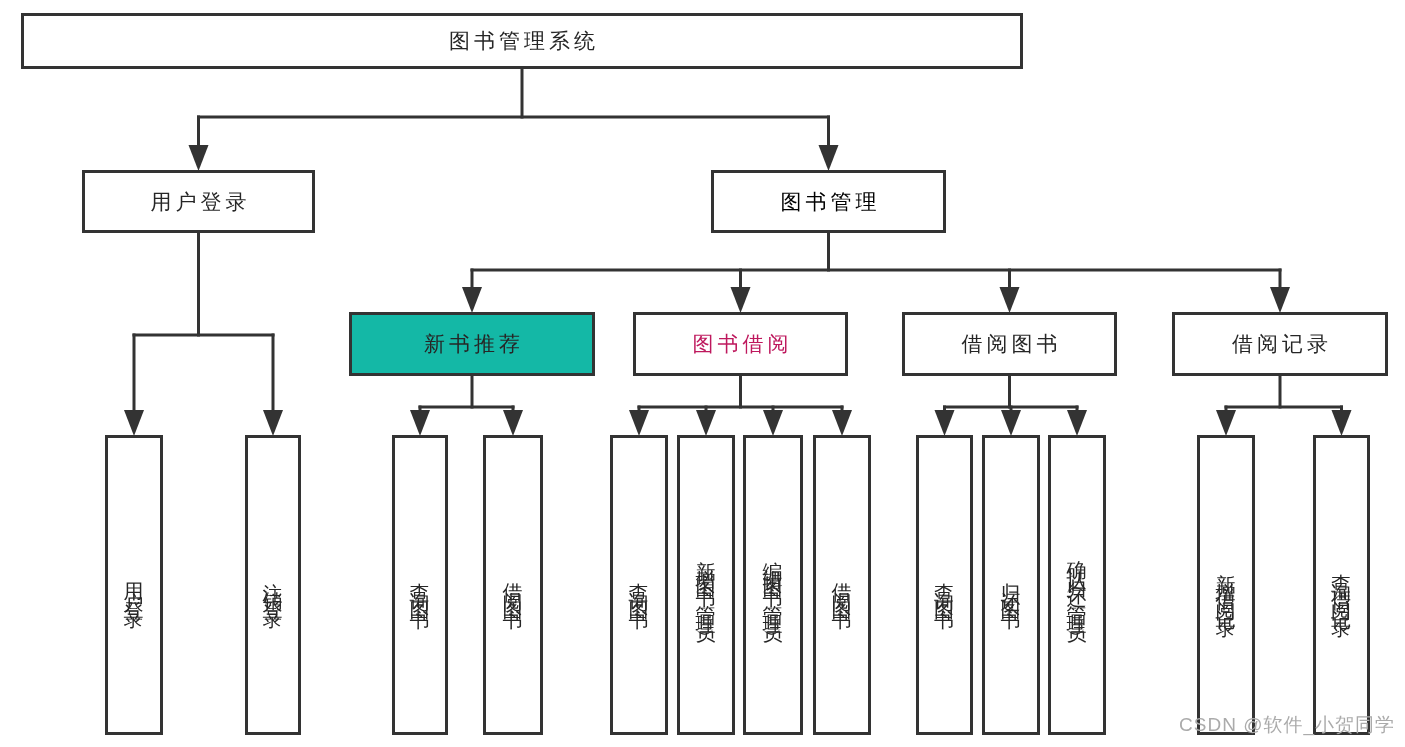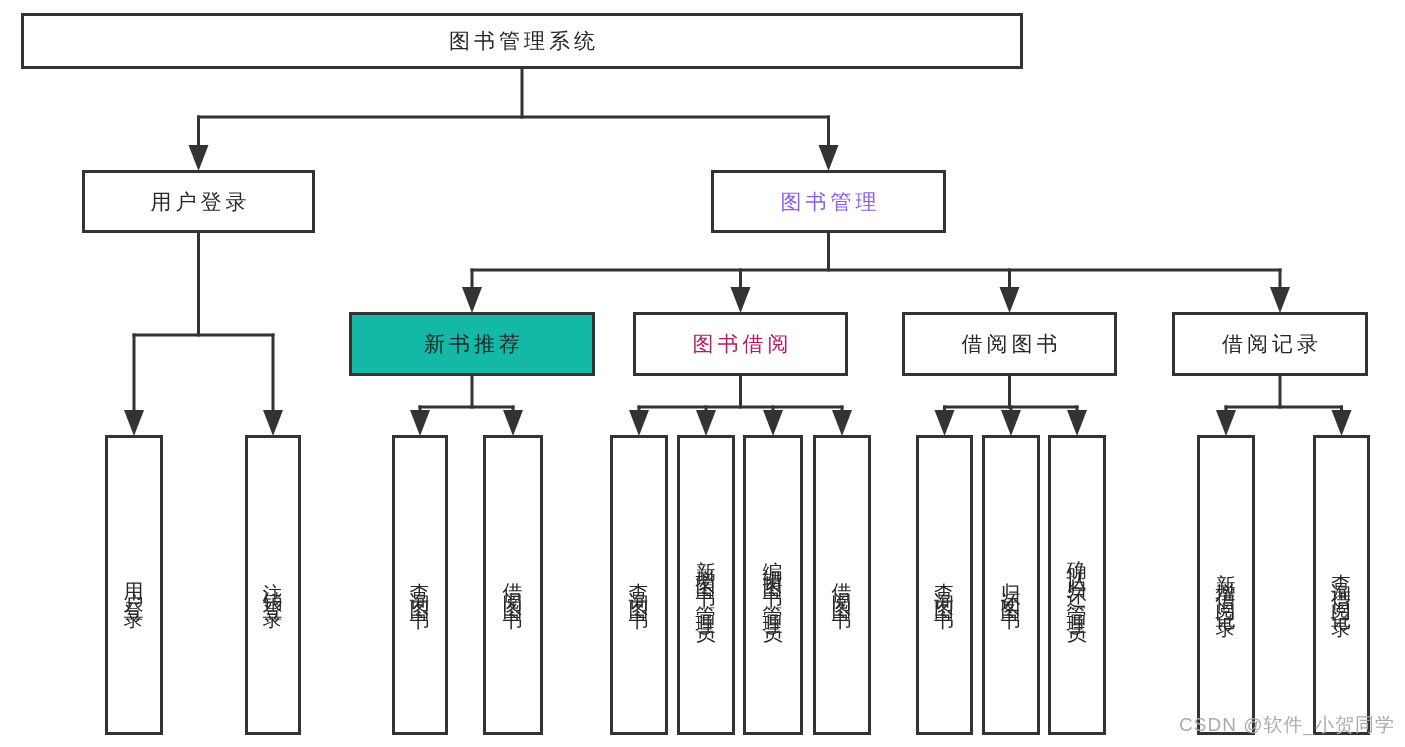--- a/index.html
+++ b/index.html
@@ -111,33 +111,33 @@
       <line x1="1341.5" y1="407" x2="1341.5" y2="411" stroke="#333333" stroke-width="3" stroke-linecap="square"></line>
       <polygon points="1331.5,410 1351.5,410 1341.5,436" fill="#333333"></polygon>
     </svg>
   <div id="nodes">
       <div class="node" style="left: 21px; top: 13px; width: 1002px; height: 56px; border-color: rgb(51, 51, 51); background: rgb(255, 255, 255); color: rgb(38, 38, 38);">
         <span class="lbl">图书管理系统</span>
       </div>
       <div class="node" style="left: 82px; top: 170px; width: 233px; height: 63px; border-color: rgb(51, 51, 51); background: rgb(255, 255, 255); color: rgb(38, 38, 38);">
         <span class="lbl">用户登录</span>
       </div>
-      <div class="node" style="left: 711px; top: 170px; width: 235px; height: 63px; border-color: rgb(51, 51, 51); background: rgb(255, 255, 255); color: #8b5cf6;">
+      <div class="node" style="left: 711px; top: 170px; width: 235px; height: 63px; border-color: rgb(51, 51, 51); background: rgb(255, 255, 255); color: #000000;">
         <span class="lbl">图书管理</span>
       </div>
       <div class="node" style="left: 349px; top: 312px; width: 246px; height: 64px; border-color: rgb(51, 51, 51); background: #14b8a6; color: rgb(38, 38, 38);">
         <span class="lbl">新书推荐</span>
       </div>
       <div class="node" style="left: 633px; top: 312px; width: 215px; height: 64px; border-color: rgb(51, 51, 51); background: rgb(255, 255, 255); color: #be185d;">
         <span class="lbl">图书借阅</span>
       </div>
       <div class="node" style="left: 902px; top: 312px; width: 215px; height: 64px; border-color: rgb(51, 51, 51); background: rgb(255, 255, 255); color: rgb(38, 38, 38);">
         <span class="lbl">借阅图书</span>
       </div>
-      <div class="node" style="left: 1172px; top: 312px; width: 196px; height: 64px; border-color: rgb(51, 51, 51); background: rgb(255, 255, 255); color: rgb(38, 38, 38);">
+      <div class="node" style="left: 1172px; top: 312px; width: 216px; height: 64px; border-color: rgb(51, 51, 51); background: rgb(255, 255, 255); color: rgb(38, 38, 38);">
         <span class="lbl">借阅记录</span>
       </div>
       <div class="node vertical" style="left: 105px; top: 435px; width: 58px; height: 300px; border-color: rgb(51, 51, 51); background: rgb(255, 255, 255); color: rgb(38, 38, 38);">
         <span class="lbl">用户登录</span>
       </div>
       <div class="node vertical" style="left: 245px; top: 435px; width: 56px; height: 300px; border-color: rgb(51, 51, 51); background: rgb(255, 255, 255); color: rgb(38, 38, 38);">
         <span class="lbl">注销登录</span>
       </div>
       <div class="node vertical" style="left: 392px; top: 435px; width: 56px; height: 300px; border-color: rgb(51, 51, 51); background: rgb(255, 255, 255); color: rgb(38, 38, 38);">
         <span class="lbl">查询图书</span>

